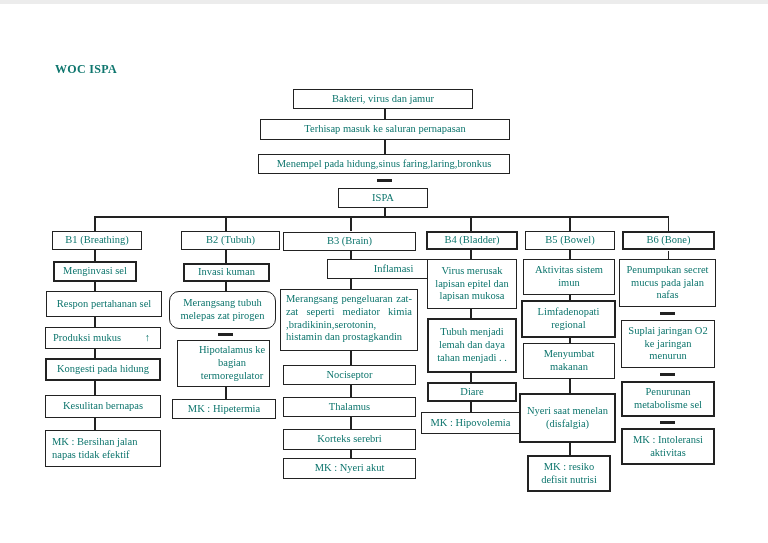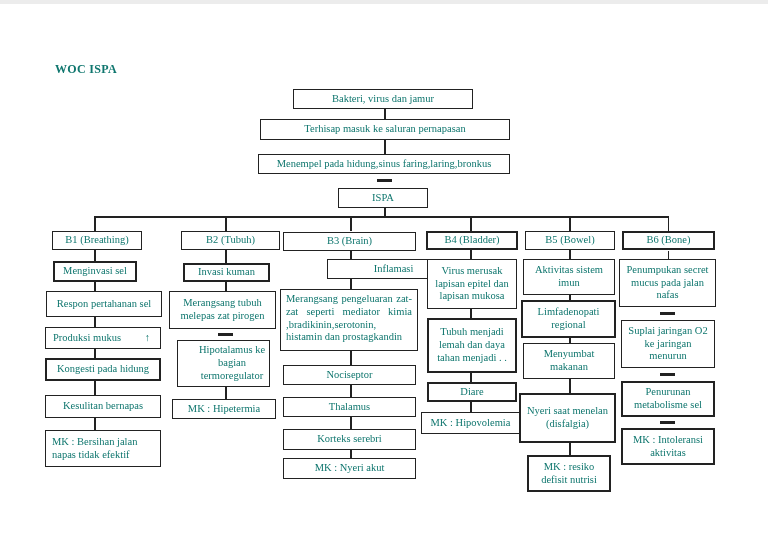--- a/index.html
+++ b/index.html
@@ -85,21 +85,21 @@
   <div class="n sp" style="left:45px;top:327px;width:116px;height:22px;">
     <span>Produksi mukus</span>
     <span>↑</span>
   </div>
   <div class="n b" style="left:45px;top:358px;width:116px;height:23px;">Kongesti pada hidung</div>
   <div class="n" style="left:45px;top:395px;width:116px;height:23px;">Kesulitan bernapas</div>
   <div class="n lt" style="left:45px;top:430px;width:116px;height:37px;">MK : Bersihan jalan napas tidak efektif</div>
 
   <div class="n" style="left:181px;top:231px;width:99px;height:19px;">B2 (Tubuh)</div>
   <div class="n b" style="left:183px;top:263px;width:87px;height:19px;">Invasi kuman</div>
-  <div class="n" style="left:169px;top:291px;width:107px;height:38px;">Merangsang tubuh melepas zat pirogen</div>
+  <div class="n" style="left:169px;top:291px;width:107px;height:38px;border-radius:10px;">Merangsang tubuh melepas zat pirogen</div>
   <div class="n" style="left:177px;top:340px;width:93px;height:47px;padding-left:20px;">Hipotalamus ke bagian termoregulator</div>
   <div class="n" style="left:172px;top:399px;width:104px;height:20px;">MK : Hipetermia</div>
 
   <div class="n m" style="left:283px;top:232px;width:133px;height:19px;">B3 (Brain)</div>
   <div class="n" style="left:283px;top:259px;width:133px;height:20px;margin-left:44px;">Inflamasi</div>
   <div class="n jt" style="left:280px;top:289px;width:138px;height:62px;">Merangsang pengeluaran zat-zat seperti mediator kimia ,bradikinin,serotonin, histamin dan prostagkandin</div>
   <div class="n" style="left:283px;top:365px;width:133px;height:20px;">Nociseptor</div>
   <div class="n" style="left:283px;top:397px;width:133px;height:20px;">Thalamus</div>
   <div class="n" style="left:283px;top:429px;width:133px;height:21px;">Korteks serebri</div>
   <div class="n" style="left:283px;top:458px;width:133px;height:21px;">MK : Nyeri akut</div>

